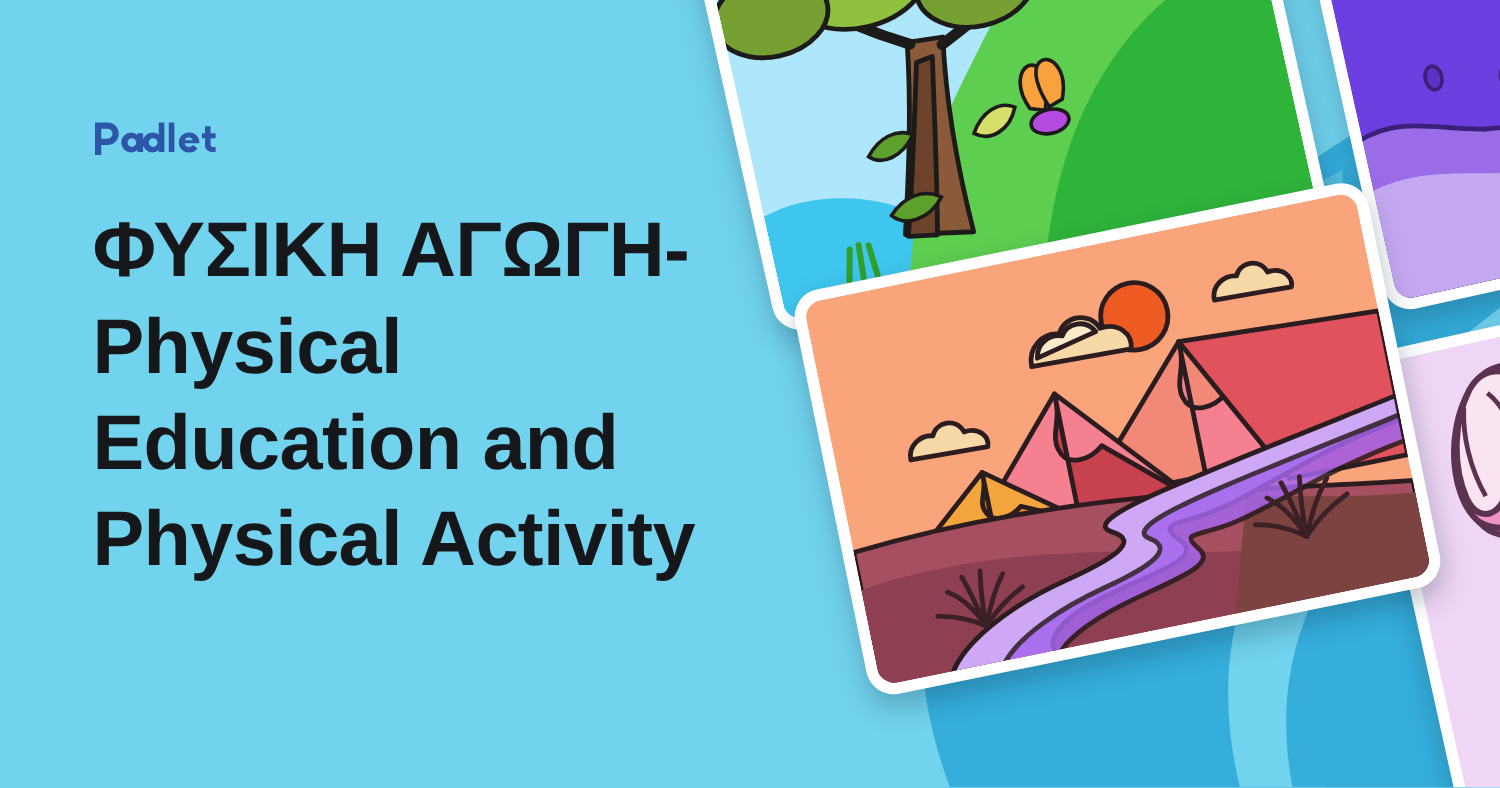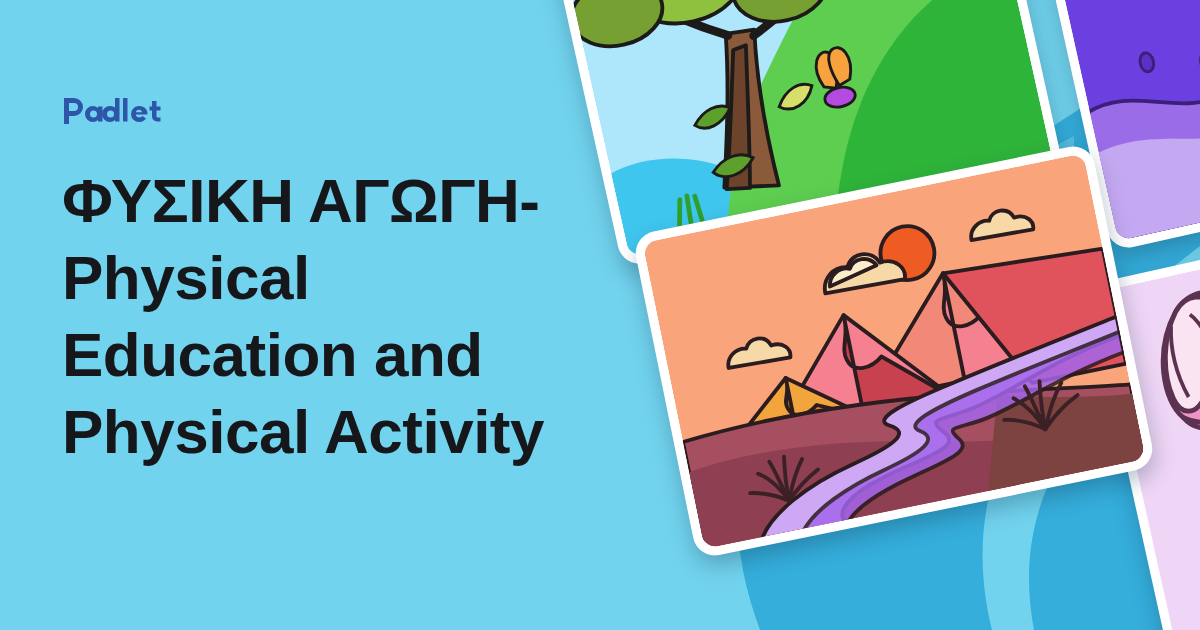--- a/index.html
+++ b/index.html
@@ -11,21 +11,21 @@
   }
 
   #stage { position:absolute; inset:0; overflow:hidden; background:#72d3ee; }
 
   
   .bg-layer { position:absolute; inset:0; width:1200px; height:630px; }
 
   
   .left-panel {
     position:absolute;
-    left:0; top:0;
+    left:12px; top:0;
     width:600px; height:630px;
     z-index:40;
     padding:96px 0 0 62px;
   }
   .brand {
     display:block;
     height:30px;
     margin-bottom:36px;
   }
   .brand svg { display:block; }

